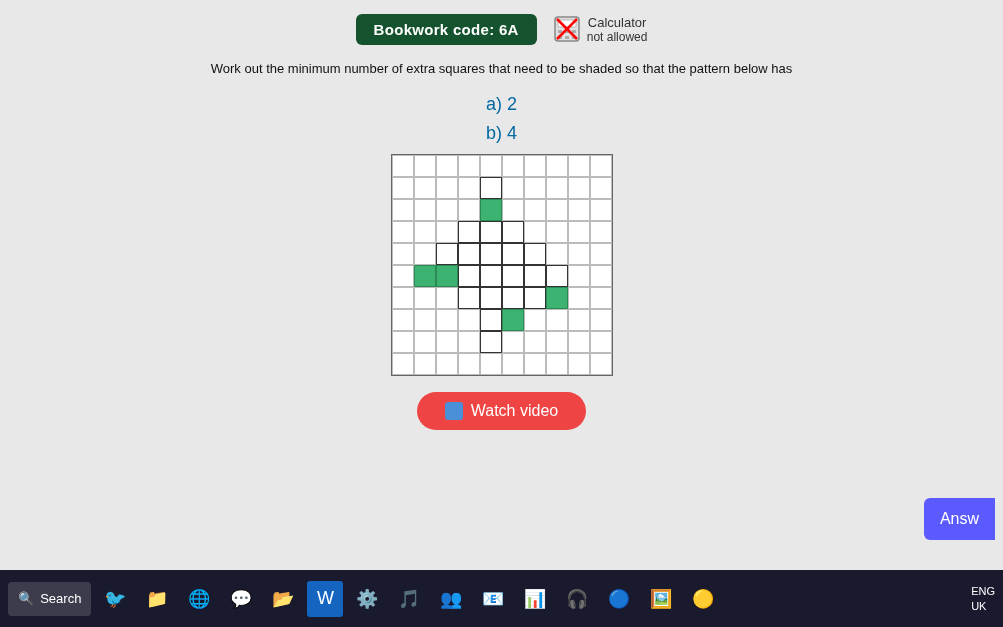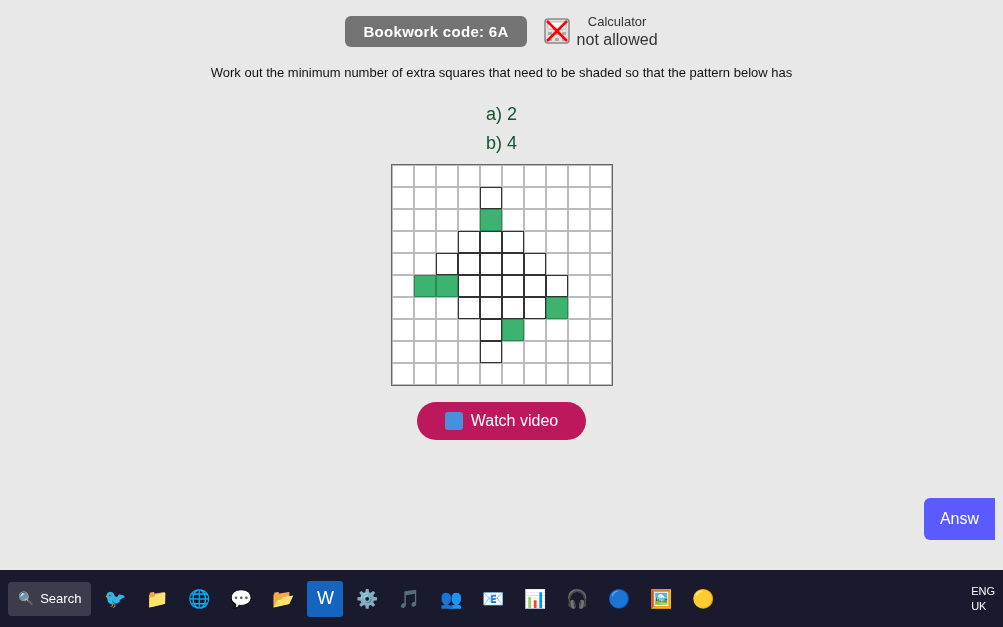--- a/index.html
+++ b/index.html
@@ -26,21 +26,21 @@
     .header-bar {
       display: flex;
       justify-content: center;
       align-items: center;
       gap: 16px;
       padding: 14px 0 10px 0;
       width: 100%;
     }
 
     .bookwork-badge {
-      background: #737373;
+      background: #14532d;
       color: white;
       padding: 7px 18px;
       border-radius: 6px;
       font-size: 15px;
       font-weight: bold;
       letter-spacing: 0.3px;
     }
 
     .calculator-info {
       display: flex;
@@ -76,33 +76,33 @@
       max-width: 800px;
       line-height: 1.5;
       padding: 4px 20px 0 20px;
     }
 
     .parts {
       display: flex;
       flex-direction: column;
       align-items: center;
       gap: 8px;
-      margin-top: 22px;
+      margin-top: 15px;
       font-size: 18px;
-      color: #14532d;
+      color: #0369a1;
     }
 
     .grid-container {
       margin-top: 10px;
       position: relative;
     }
 
     .watch-video-btn {
       margin-top: 16px;
-      background: #be185d;
+      background: #ef4444;
       color: white;
       border: none;
       border-radius: 24px;
       padding: 10px 28px;
       font-size: 16px;
       cursor: pointer;
       display: flex;
       align-items: center;
       gap: 8px;
     }
@@ -216,21 +216,21 @@
           <rect x="5" y="21" width="4" height="3" rx="0.5" fill="#aaa"></rect>
           <rect x="12" y="21" width="4" height="3" rx="0.5" fill="#aaa"></rect>
           <rect x="19" y="21" width="4" height="3" rx="0.5" fill="#aaa"></rect>
 
           <line x1="4" y1="4" x2="24" y2="24" stroke="red" stroke-width="2.5"></line>
           <line x1="24" y1="4" x2="4" y2="24" stroke="red" stroke-width="2.5"></line>
         </svg>
       </div>
       <div class="calc-text">
         <span style="font-size:13px;color:#333;">Calculator</span>
-        <span style="font-size:16px;color:#333;">not allowed</span>
+        <span style="font-size:12px;color:#333;">not allowed</span>
       </div>
     </div>
   </div>
 
   <div class="question-text">
     <span>Work out the minimum number of extra squares that need to be shaded so that the pattern below has</span><br>
   </div>
 
   <div class="parts">
     <div>a) 2</div>

